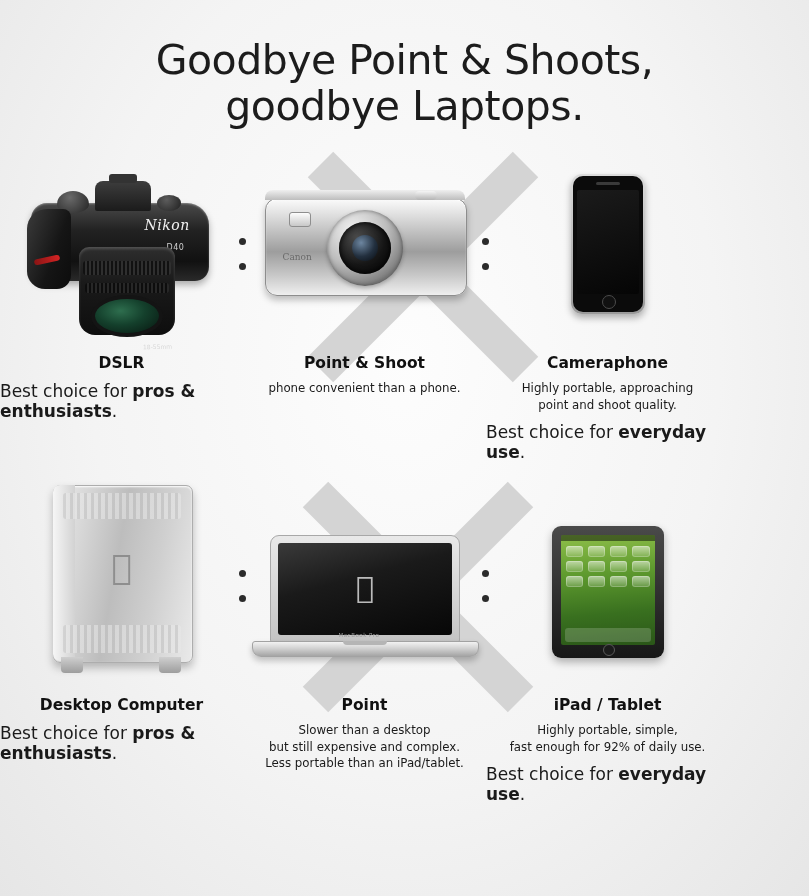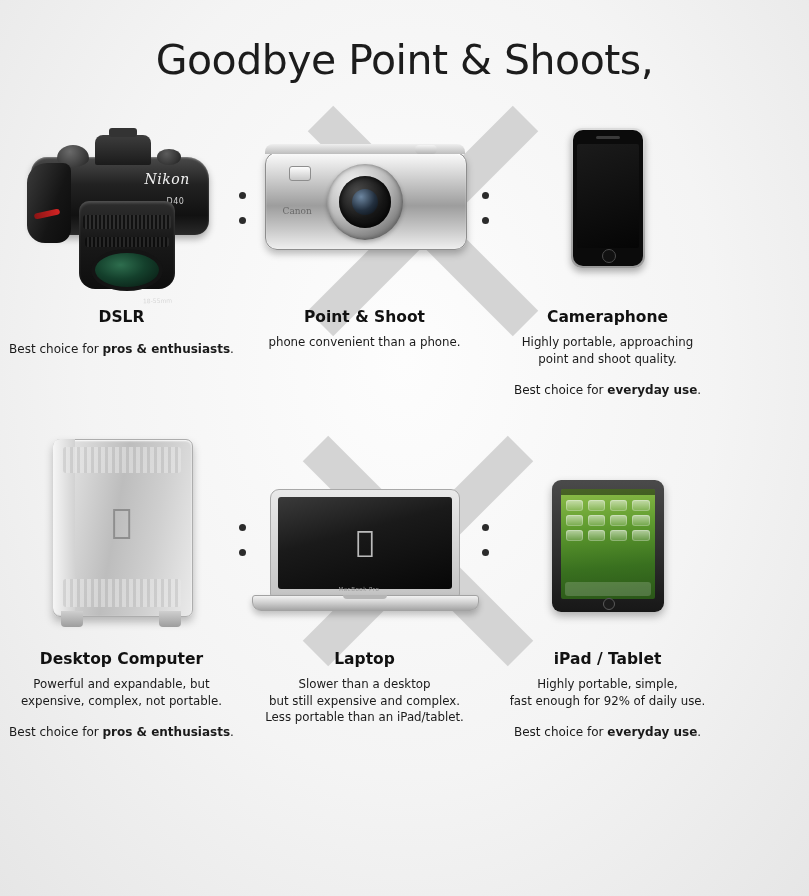--- a/index.html
+++ b/index.html
@@ -64,23 +64,23 @@
   }
   .desc {
     font-size: 11.8px;
     line-height: 1.42;
     text-align: center;
     margin-top: 8px;
     color: #1a1a1a;
     padding: 0 8px;
   }
   .best {
-    font-size: 12px;
-    margin-top: 16px;
-    text-align: center;
+    font-size: 17px;
+    margin-top: 9px;
+    text-align: left;
     color: #1a1a1a;
   }
   .best b { font-weight: bold; }
 
   
   .dots {
     position: absolute;
     top: 90px;
     width: 8px;
   }
@@ -393,20 +393,21 @@
     position: absolute; left: 50%; bottom: 2px; margin-left: -5px;
     width: 10px; height: 10px; border-radius: 50%;
     border: 1px solid #595959; background: #1c1c1c;
   }
 </style>
 </head>
 <body>
 
 <div class="title">
   <span class="line">Goodbye Point &amp; Shoots,</span>
+  <span class="line">goodbye Laptops.</span>
 </div>
 
 <div class="row row-1">
 
   <div class="big-x x-row1">
     <div class="bar a"></div>
     <div class="bar b"></div>
   </div>
 
   <div class="cell">
@@ -499,24 +500,20 @@
         <div class="case"></div>
         <div class="side"></div>
         <div class="grill-top"></div>
         <div class="grill-bot"></div>
         <div class="apple"></div>
         <div class="foot-l"></div>
         <div class="foot-r"></div>
       </div>
     </div>
     <div class="label">Desktop Computer</div>
-    <div class="desc">
-      <div>Powerful and expandable, but</div>
-      <div>expensive, complex, not portable.</div>
-    </div>
     <div class="best">
       <span>Best choice for </span><b>pros &amp; enthusiasts</b><span>.</span>
     </div>
   </div>
 
   <div class="cell">
     <div class="dots left">
       <div class="dot"></div>
         <div class="dot"></div>
     </div>
@@ -529,21 +526,21 @@
         <div class="lid">
             <div class="scr">
               <span class="applelogo"></span>
             </div>
           </div>
         <div class="mbp">MacBook Pro</div>
         <div class="base"></div>
         <div class="notch"></div>
       </div>
     </div>
-    <div class="label">Laptop</div>
+    <div class="label">Point</div>
     <div class="desc">
       <div>Slower than a desktop</div>
       <div>but still expensive and complex.</div>
       <div>Less portable than an iPad/tablet.</div>
     </div>
   </div>
 
   <div class="cell">
     <div class="img-area">
       <div class="ipad" style="margin-bottom:22px;">

